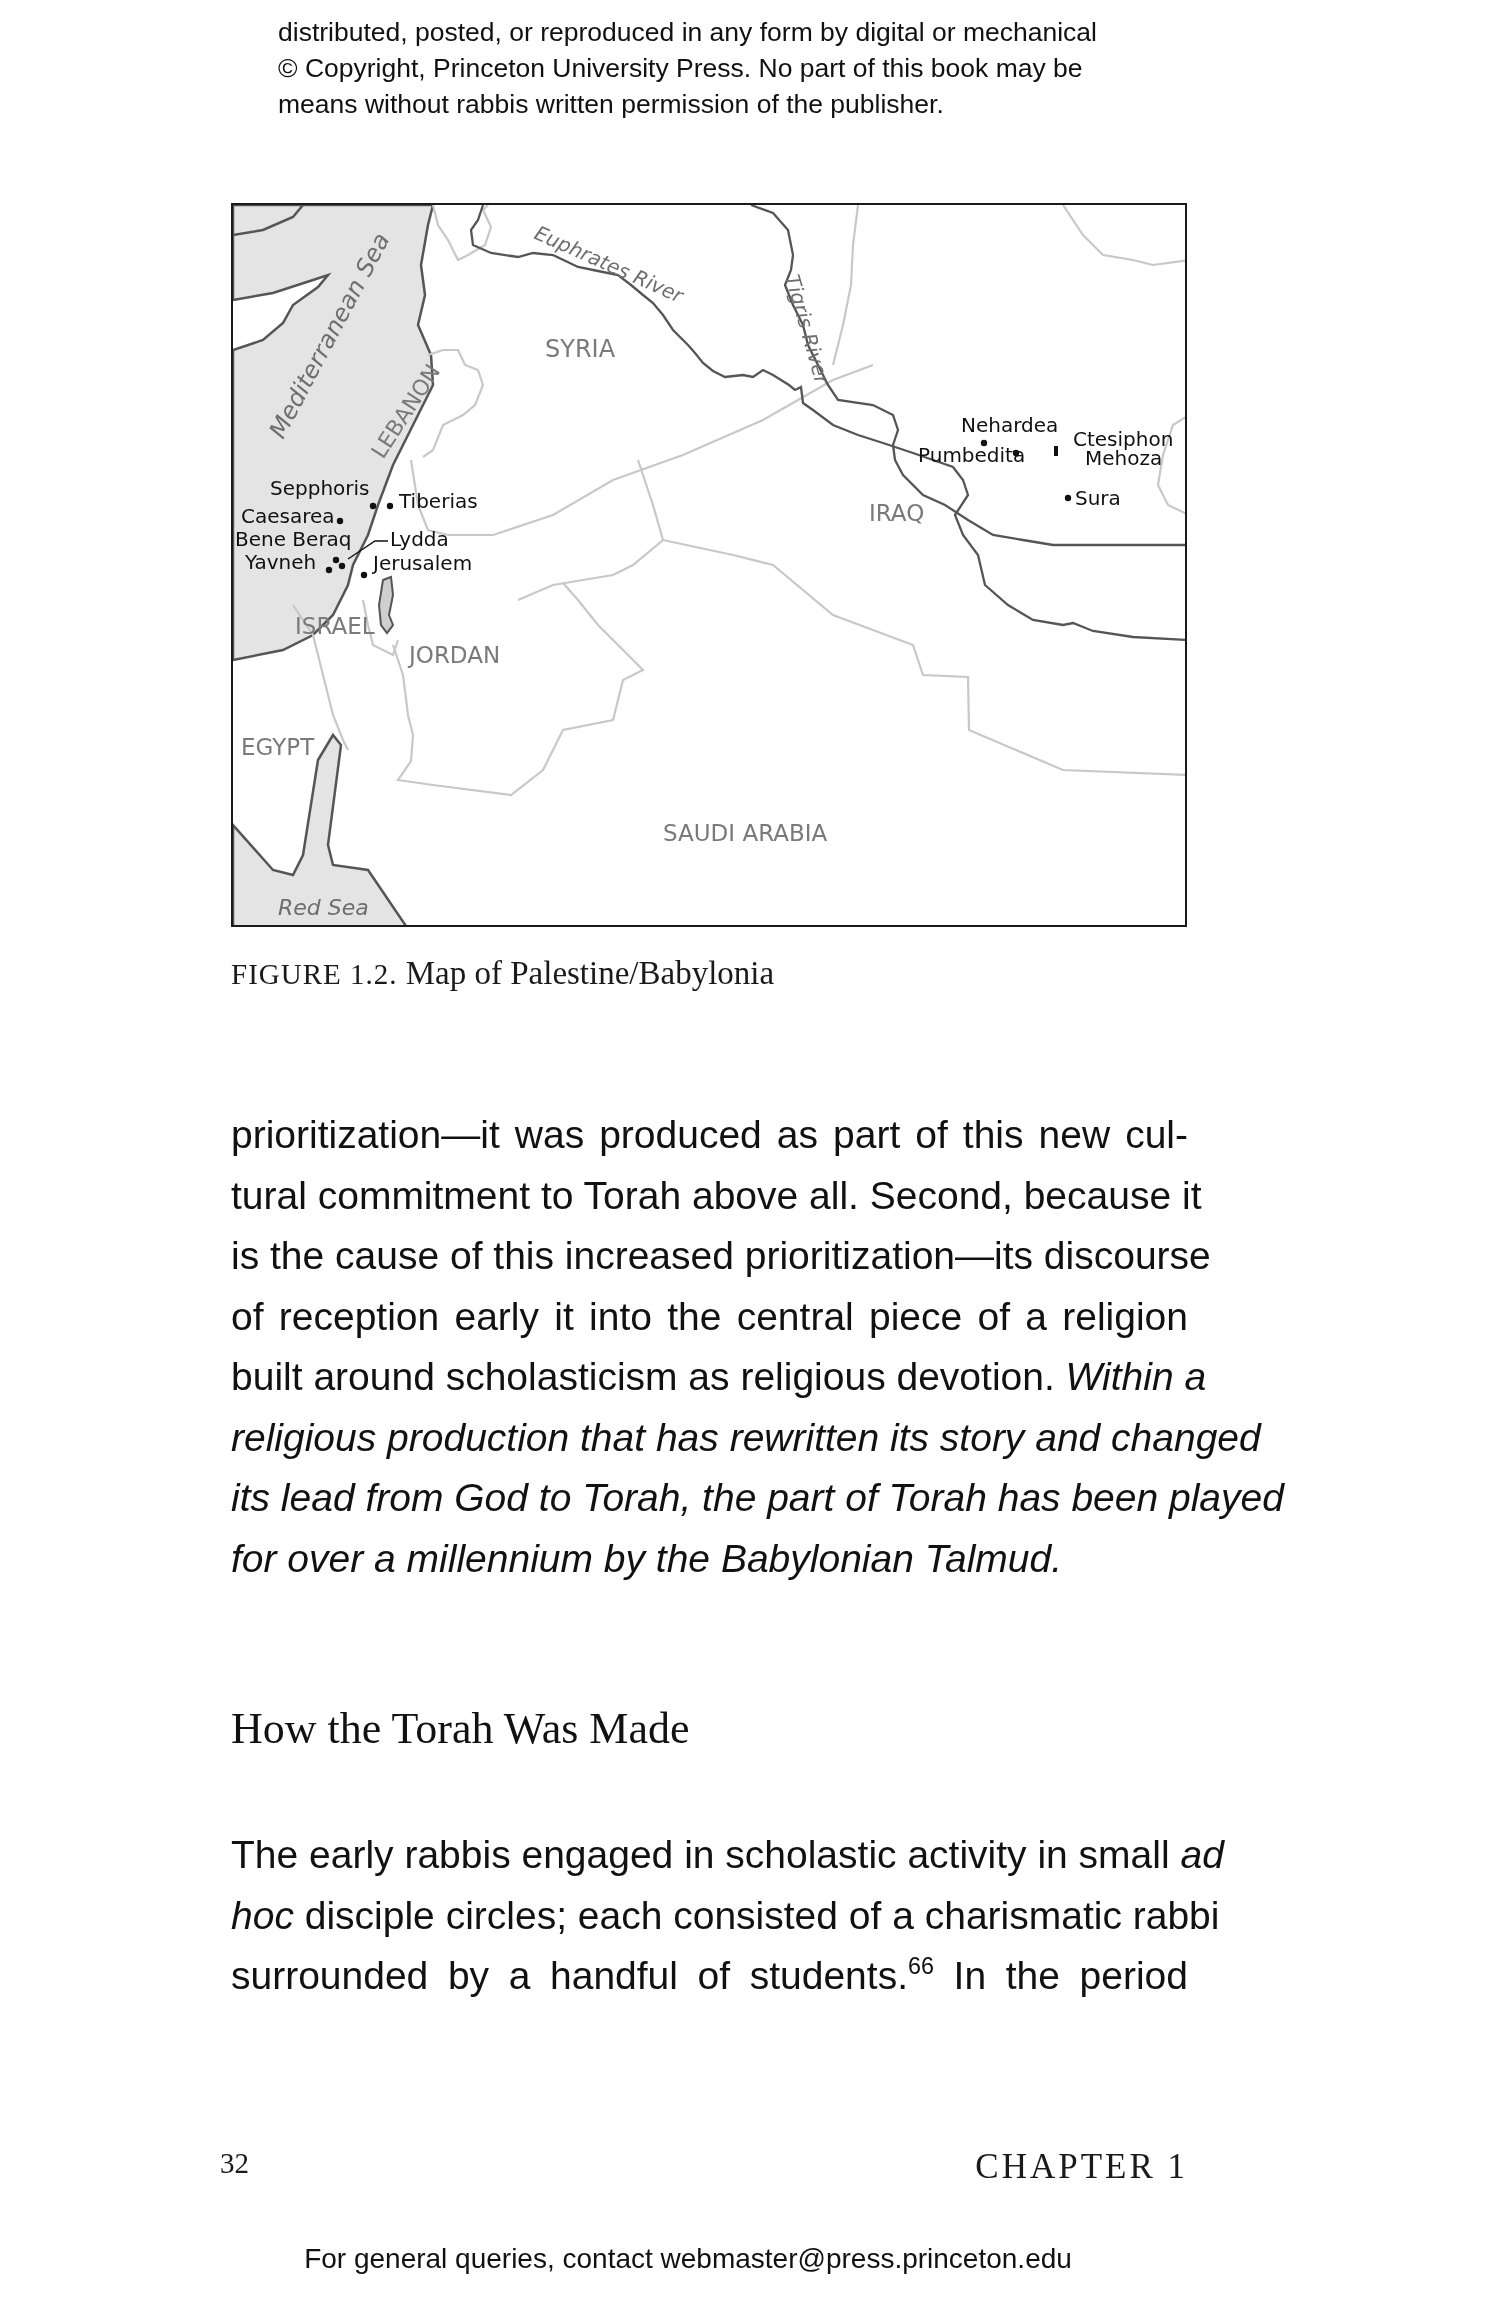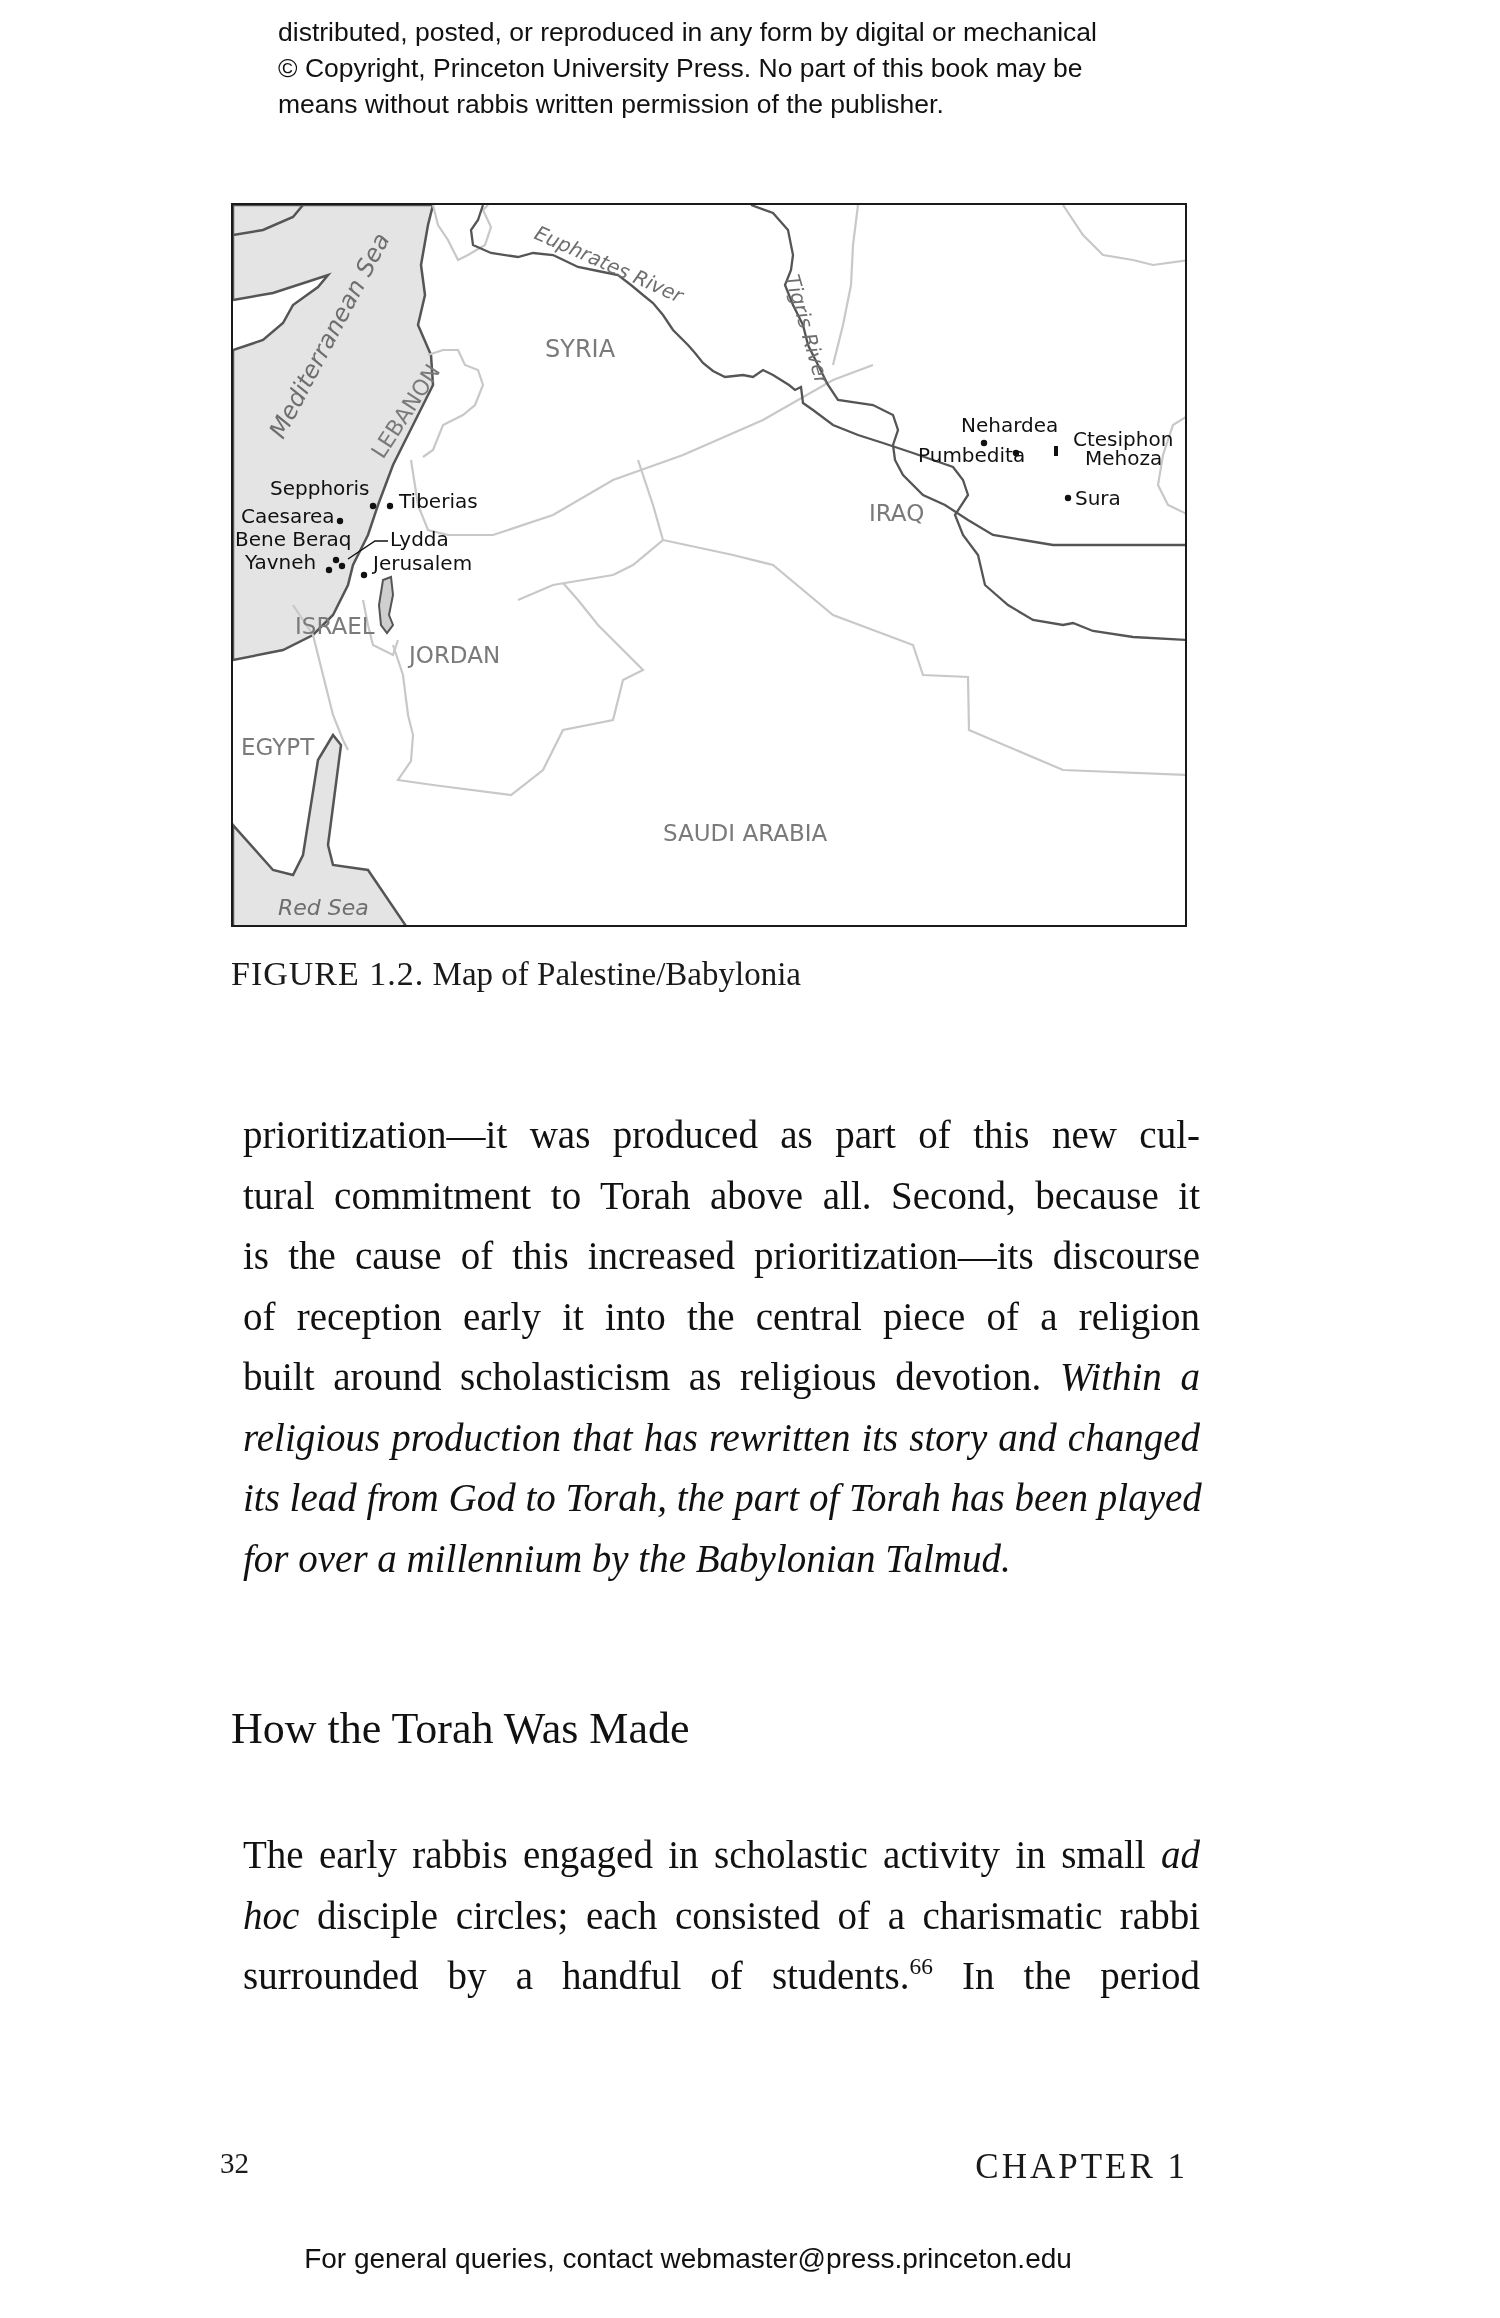--- a/index.html
+++ b/index.html
@@ -10,24 +10,24 @@
   }
   .map {
     position: absolute; left: 231px; top: 203px; width: 956px; height: 724px;
     border: 2px solid #1a1a1a; box-sizing: border-box; overflow: hidden; background: #fff;
   }
   .map svg { position: absolute; left: 0; top: 0; }
   .caption {
     position: absolute; left: 231px; top: 955px;
     font-family: "Liberation Serif", serif; font-size: 33px; color: #1a1a1a;
   }
-  .caption .sc { font-variant: small-caps; letter-spacing: 1px; font-size: 34px; text-align: right; }
+  .caption .sc { font-variant: small-caps; letter-spacing: 1px; font-size: 29px; text-align: right; }
   .body-text {
-    position: absolute; left: 243px; width: 957px;
-    font-family: Liberation Serif, serif; font-size: 39px; line-height: 60.5px;
+    position: absolute; left: 231px; width: 957px;
+    font-family: Liberation Sans, sans-serif; font-size: 39px; line-height: 60.5px;
     color: #111; text-align: justify;
   }
   .body-text .line { display: block; text-align: justify; text-align-last: justify; white-space: nowrap; }
   .body-text .line.last { text-align-last: left; }
   .body-text i { font-style: italic; }
   .heading {
     position: absolute; left: 231px; top: 1703px;
     font-family: "Liberation Serif", serif; font-size: 44px; color: #111;
   }
   .folio {

